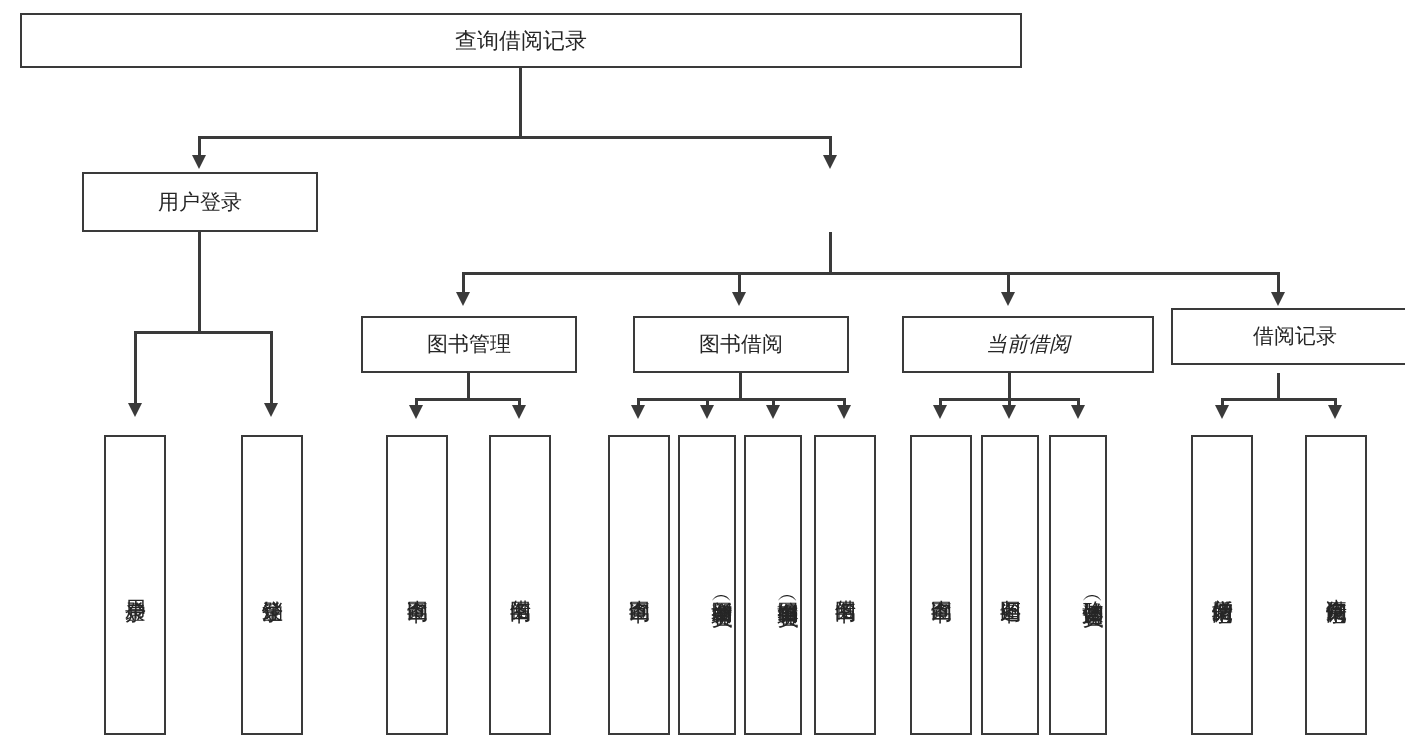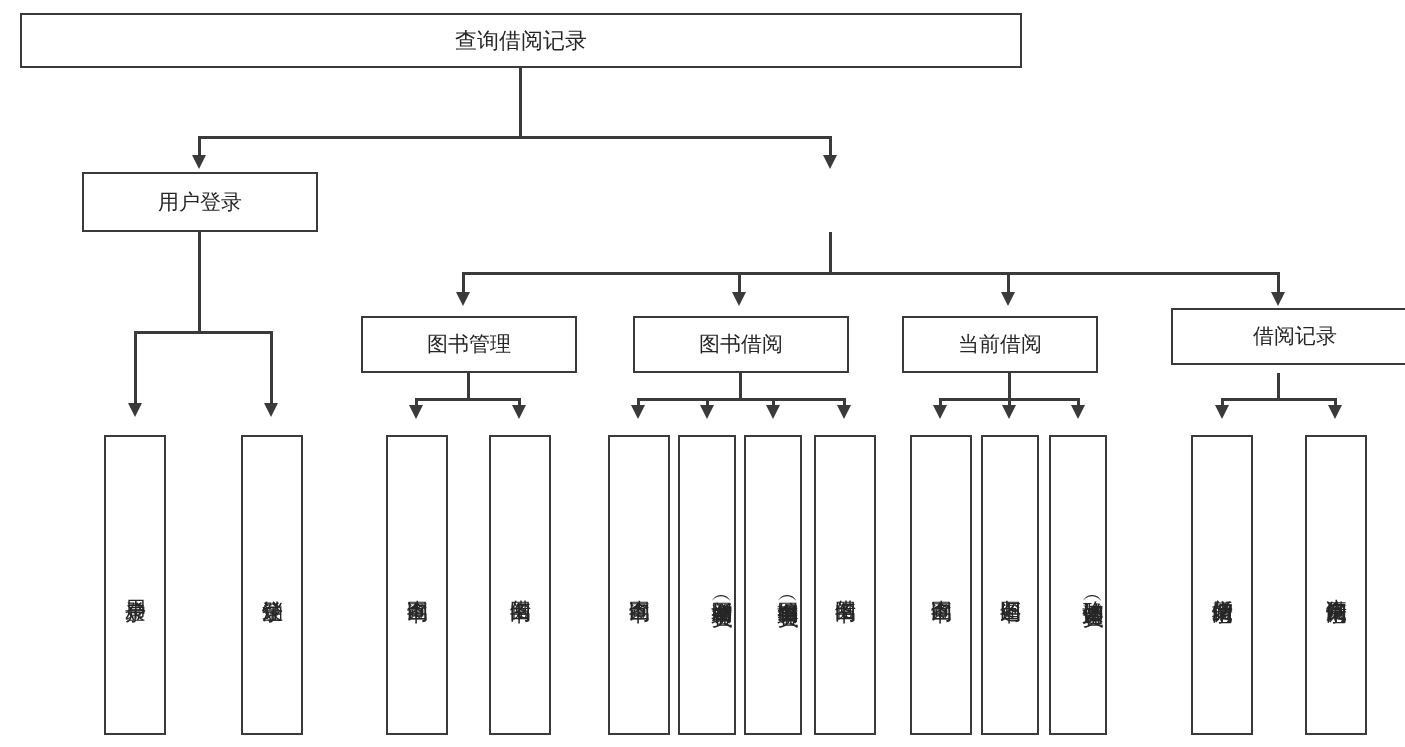--- a/index.html
+++ b/index.html
@@ -116,21 +116,21 @@
   <div class="arrow" style="left:1001px; top:292px;"></div>
   <div class="line" style="left:1277px; top:272px; width:3px; height:23px;"></div>
   <div class="arrow" style="left:1271px; top:292px;"></div>
 
   <div class="node horiz" style="left:361px; top:316px; width:216px; height:57px;">
     <span class="label">图书管理</span>
   </div>
   <div class="node horiz" style="left:633px; top:316px; width:216px; height:57px;">
     <span class="label">图书借阅</span>
   </div>
-  <div class="node horiz" style="left:902px; top:316px; width:196px; height:57px;">
+  <div class="node horiz" style="left:902px; top:316px; width:252px; height:57px;font-style:italic;">
     <span class="label">当前借阅</span>
   </div>
   <div class="node horiz" style="left:1171px; top:308px; width:248px; height:57px;">
     <span class="label">借阅记录</span>
   </div>
 
   <div class="line" style="left:467px; top:373px; width:3px; height:27px;"></div>
   <div class="line" style="left:415px; top:398px; width:106px; height:3px;"></div>
   <div class="line" style="left:415px; top:398px; width:3px; height:10px;"></div>
   <div class="arrow" style="left:409px; top:405px;"></div>

